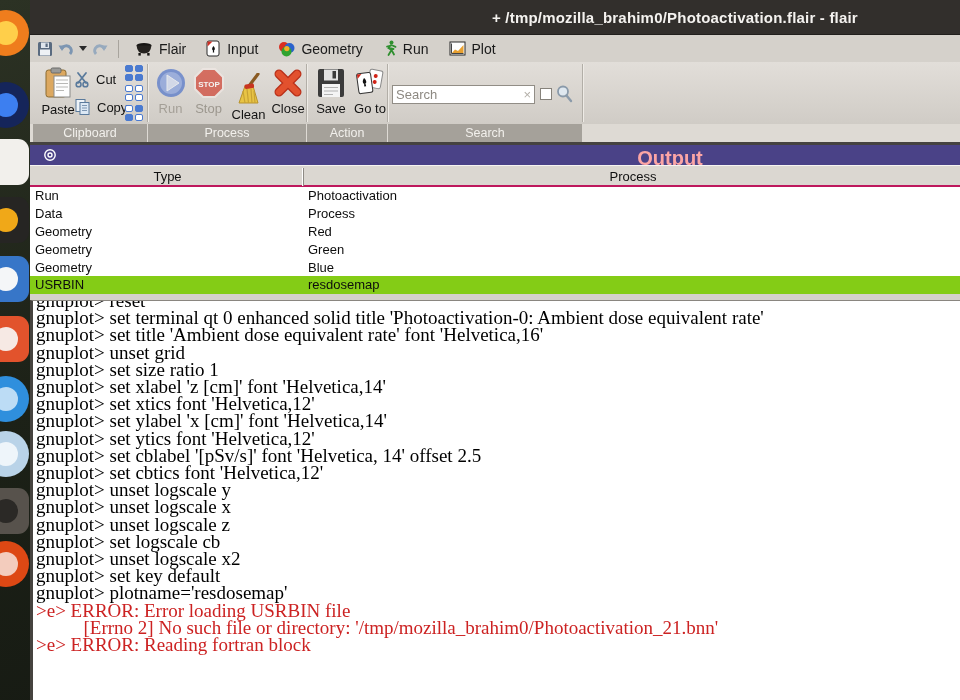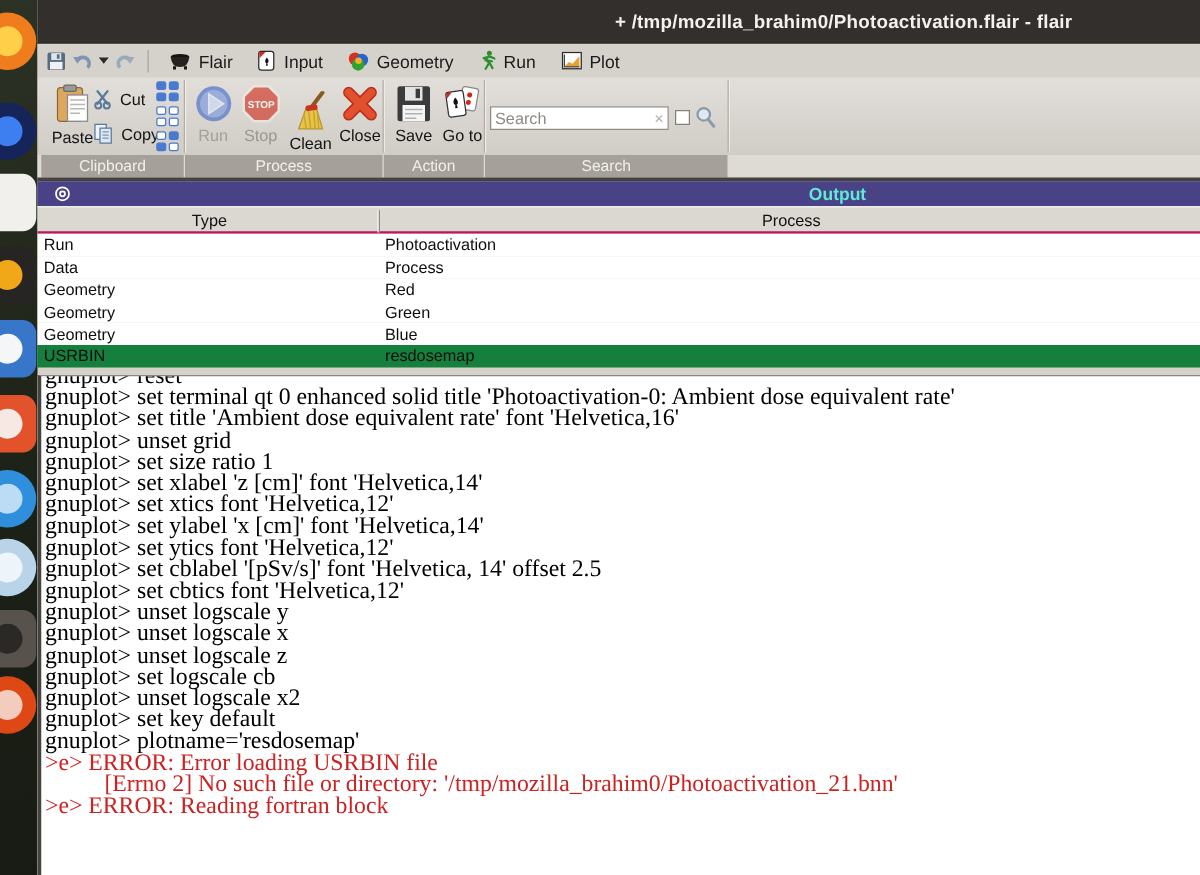--- a/index.html
+++ b/index.html
@@ -61,34 +61,34 @@
   
   .gstrip { position:absolute; left:0; top:124px; width:100%; height:18px; background:#dedad4; }
   .grp { position:absolute; top:0; height:18px; background:#a5a19a; color:#f2f0ec;
     font-size:12.5px; line-height:18px; text-align:center; }
 
   .panel-divider { position:absolute; left:0; top:142px; width:100%; height:3px; background:#454240; }
 
   
   .output-header { position:absolute; left:0; top:145px; width:100%; height:20px; background:#4a4287; }
   .output-title { position:absolute; left:600px; top:2px; width:80px; text-align:center;
-    color:#5eead4; font-weight:bold; font-size:14px; }
+    color:#fca5a5; font-weight:bold; font-size:20px; }
   .target-icon { position:absolute; left:13px; top:3px; }
 
   .table-header { position:absolute; left:0; top:165px; width:100%; height:22px;
     background:#dbd7d1; border-top:1px solid #f6f4f1; border-bottom:2px solid #be185d; }
   .th { position:absolute; top:2px; height:18px; font-size:13px; color:#111; text-align:center;
     line-height:17px; }
   .th-type { left:2px; width:272px; border-right:1px solid #8e8a84; box-shadow:-1px 0 0 #fff inset; }
   .th-process { left:276px; right:0; }
 
   .rows { position:absolute; left:0; top:187px; width:100%; }
   .trow { display:flex; height:17.8px; background:#ffffff; font-size:13px; color:#0d0d0d;
     align-items:center; }
-  .trow.selected { background:#15803d; }
+  .trow.selected { background:#84cc16; }
   .cell-type { width:276px; padding-left:5px; }
   .cell-process { flex:1; padding-left:2px; }
 
   
   .console { position:absolute; left:0; top:300px; width:100%; bottom:0; background:#ffffff;
     border-top:1px solid #8a8680; border-left:3px solid #46433f; overflow:hidden; padding-left:3px; }
   .cwrap { margin-top:-9px; }
   .cline { font-family:Liberation Serif, serif; font-size:19px; line-height:17.2px;
     white-space:pre; color:#000; }
   .cline.error { color:#cc2222; }

